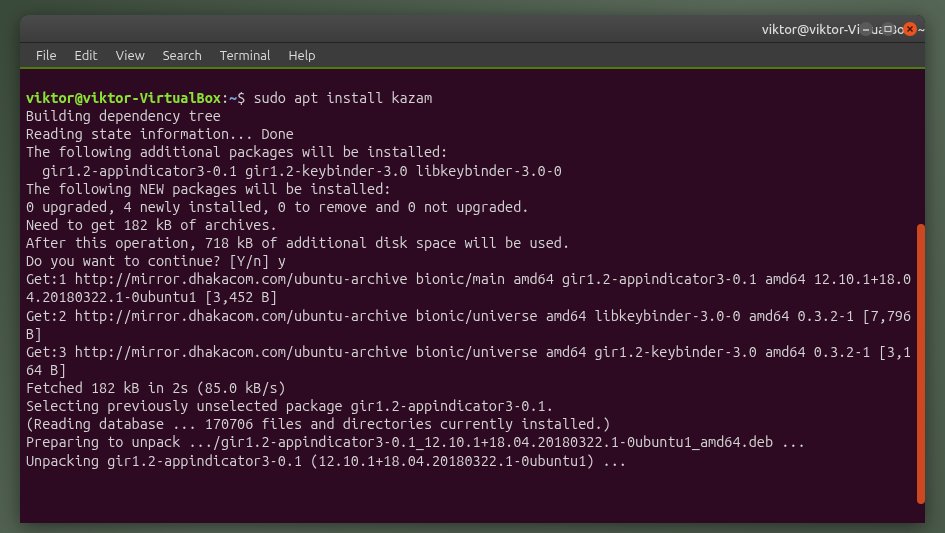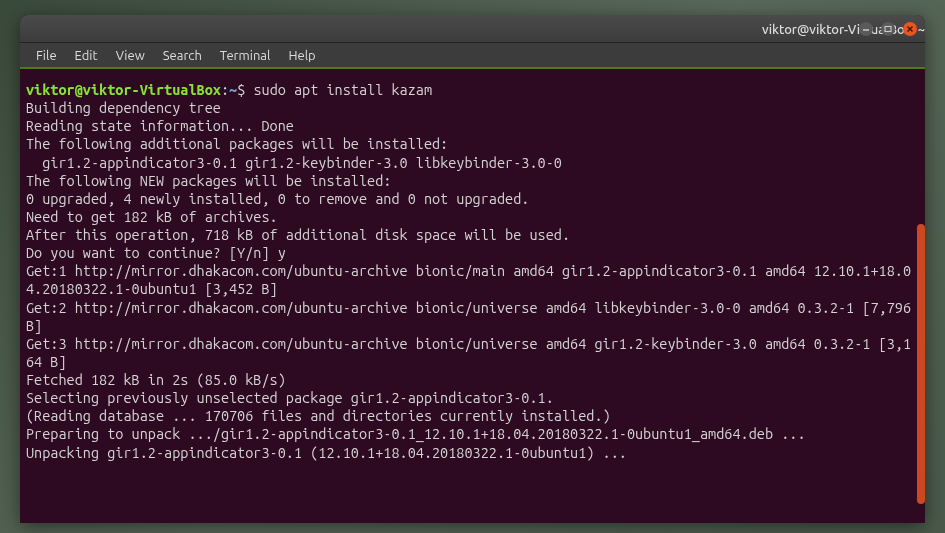--- a/index.html
+++ b/index.html
@@ -82,21 +82,21 @@
       cursor: pointer;
       border-radius: 3px;
     }
     .terminal-body {
       flex: 1;
       background: #2d0a22;
       color: #d4d4d4;
       font-family: "Ubuntu Mono", "DejaVu Sans Mono", monospace;
       font-size: 14.5px;
       line-height: 1.25;
-      padding: 12px 6px;
+      padding: 20px 6px;
       overflow: hidden;
       position: relative;
     }
     .prompt-user {
       color: #8ae234;
       font-weight: bold;
     }
     .prompt-path {
       color: #729fcf;
       font-weight: bold;

